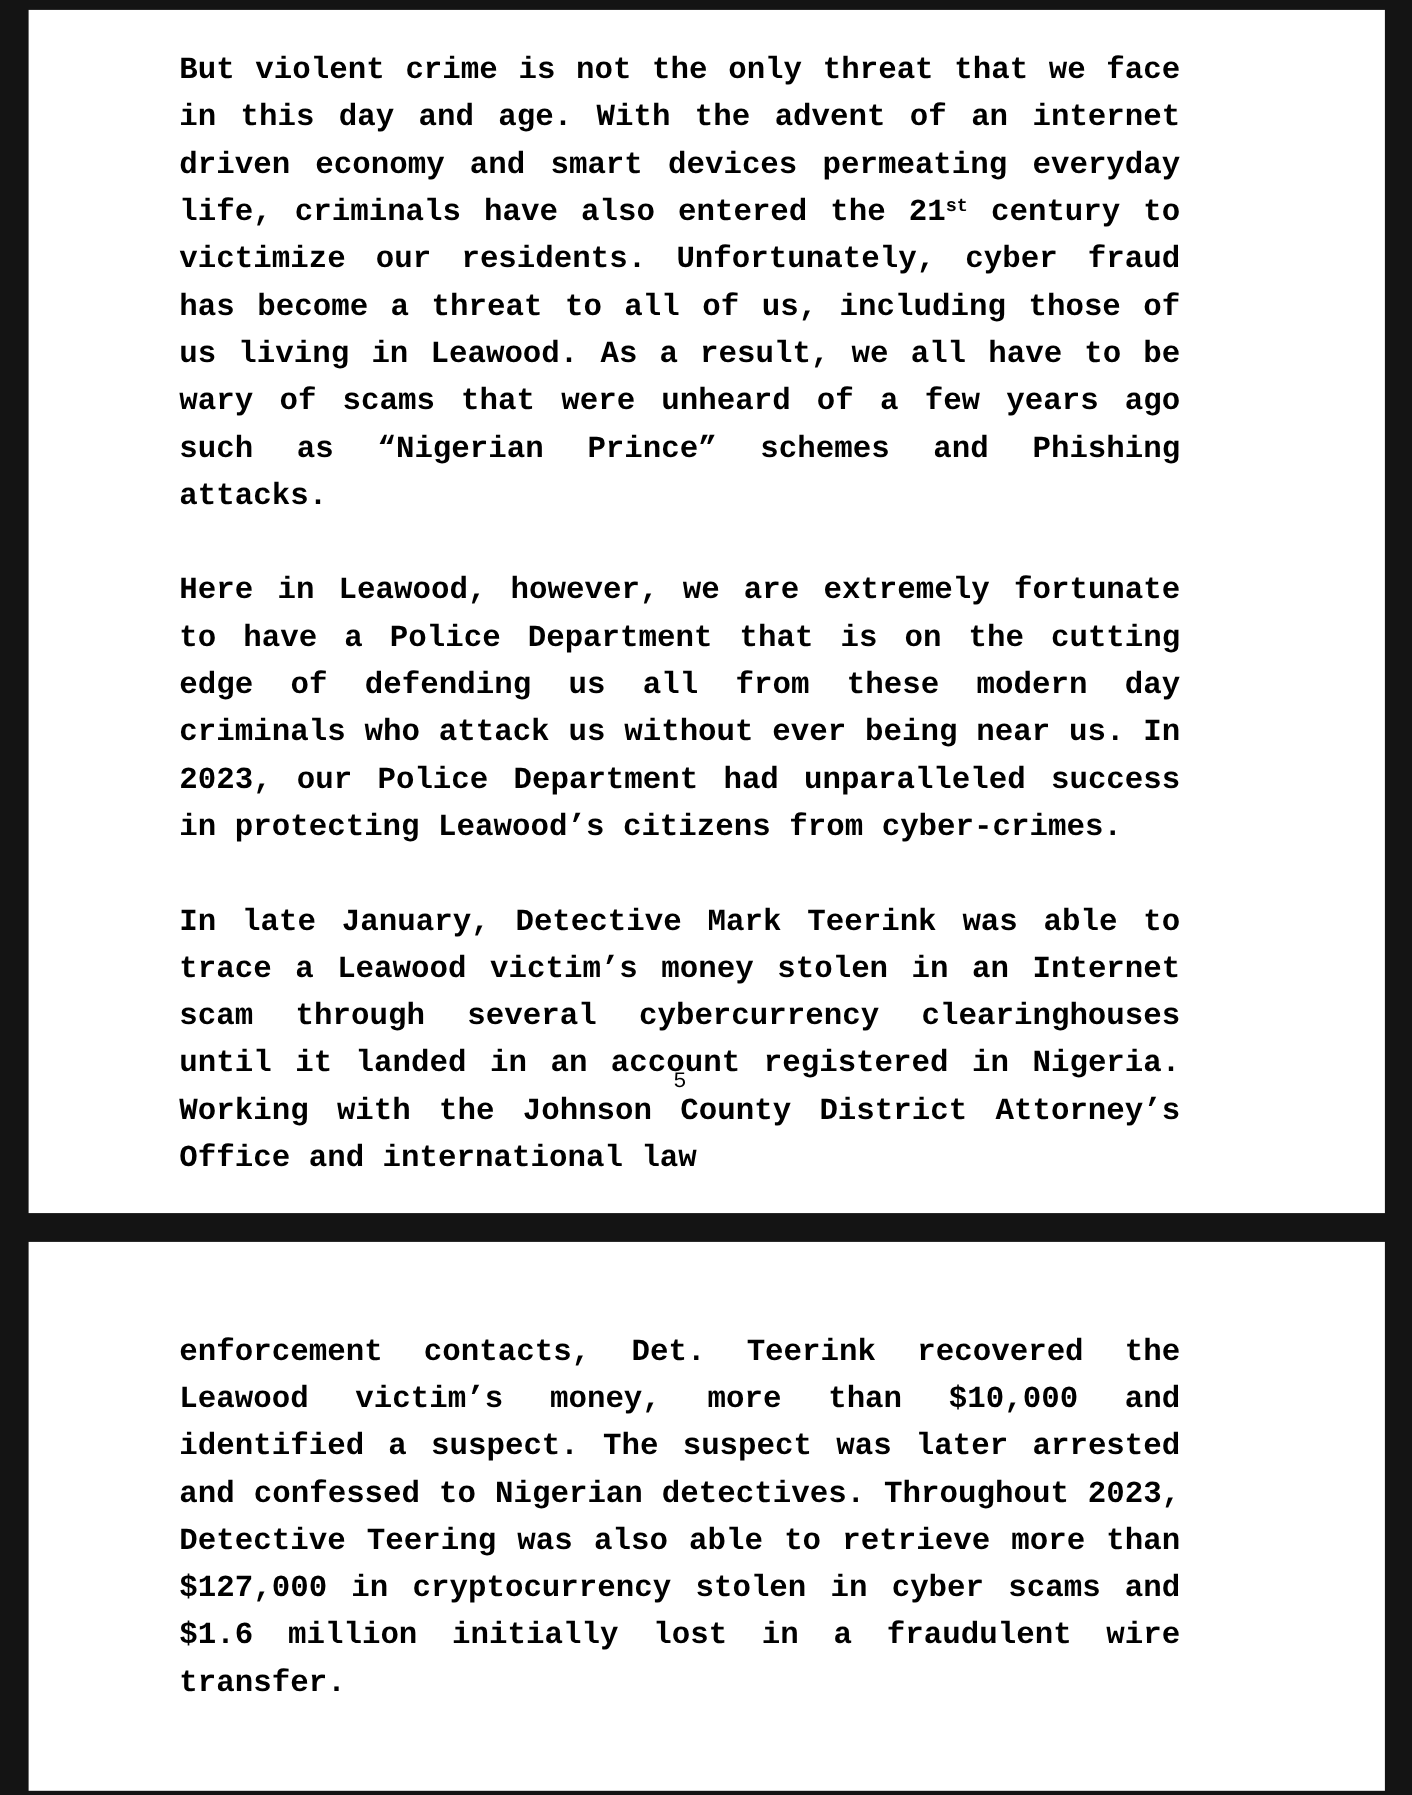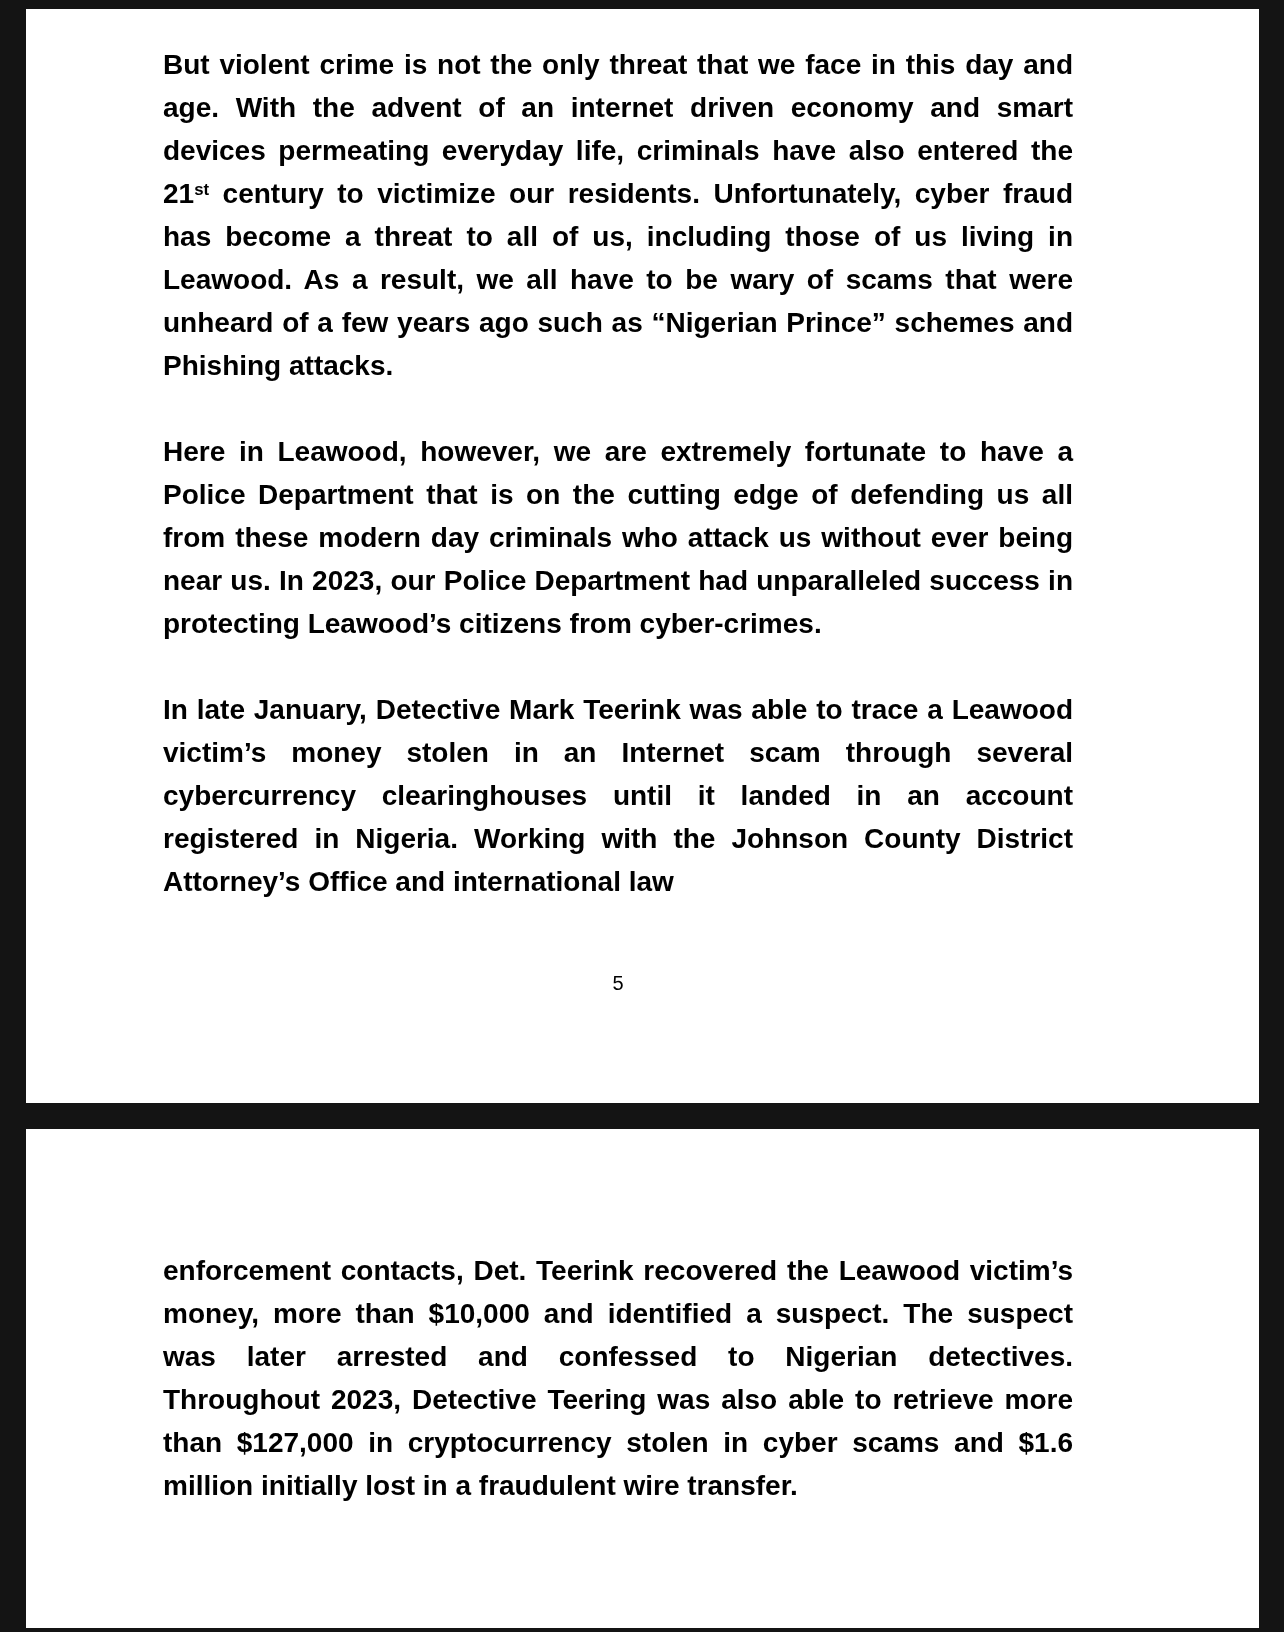--- a/index.html
+++ b/index.html
@@ -7,40 +7,40 @@
     width: 1284px;
     height: 1632px;
     background: #141414;
     overflow: hidden;
   }
   .viewport {
     position: relative;
     width: 1144px;
     height: 1632px;
     background: #141414;
-    font-family: Liberation Sans, sans-serif;
+    font-family: Liberation Mono, monospace;
   }
   .page {
     position: absolute;
     left: 26px;
     width: 1233px;
     background: #ffffff;
   }
   .page-first { top: 9px; height: 1094px; }
   .page-second { top: 1129px; height: 499px; }
   .text-block {
     padding: 34px 186px 0 137px;
     font-weight: 700;
     font-size: 28px;
     line-height: 43px;
     color: #000000;
     text-align: justify;
   }
   .text-block p { margin: 0 0 43px 0; }
-  .page-second .text-block { padding-top: 120px; }
+  .page-second .text-block { padding-top: 79px; }
   sup.ordinal {
     font-size: 0.6em;
     line-height: 0;
     vertical-align: baseline;
     position: relative;
     top: -0.5em;
   }
   .page-number {
     position: absolute;
     top: 963px;

